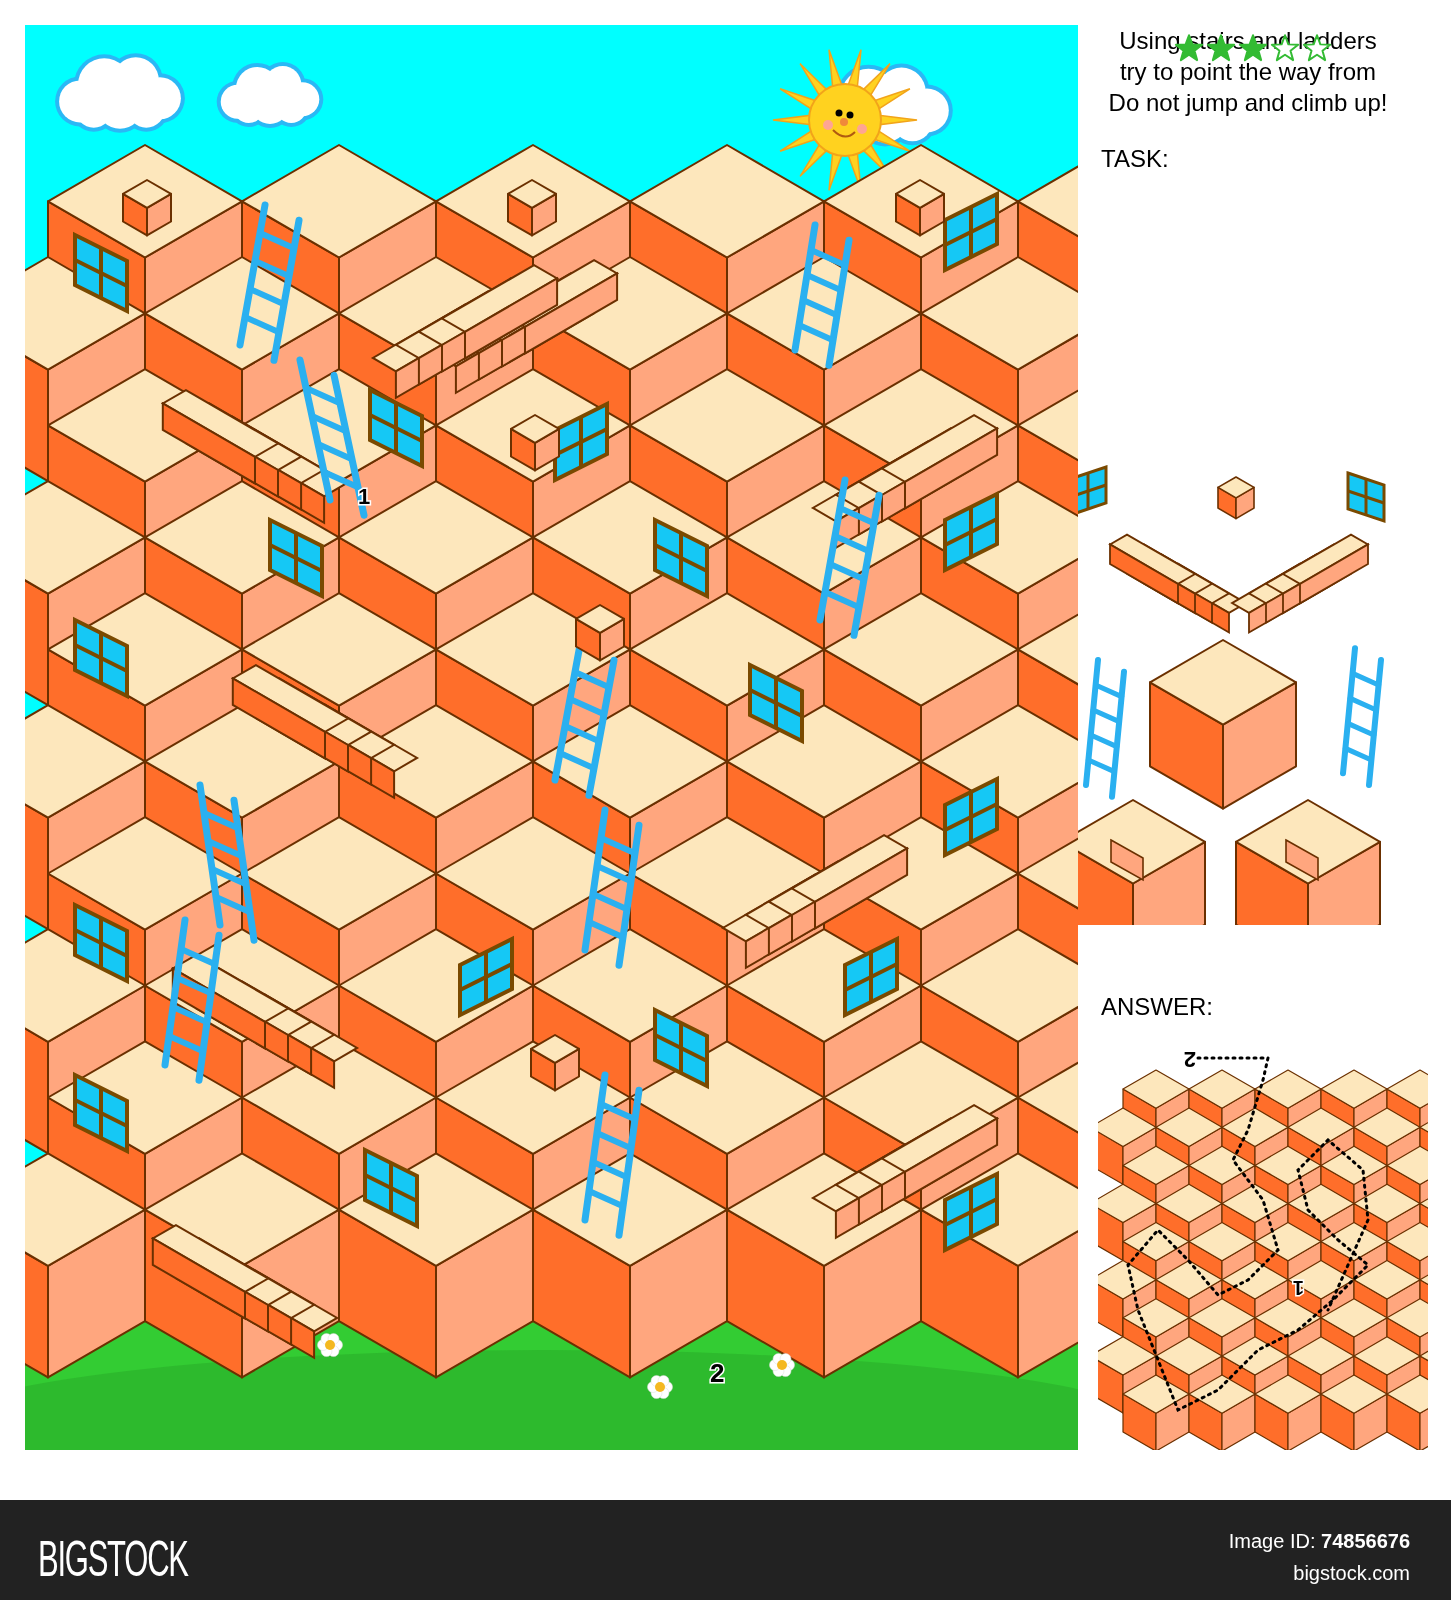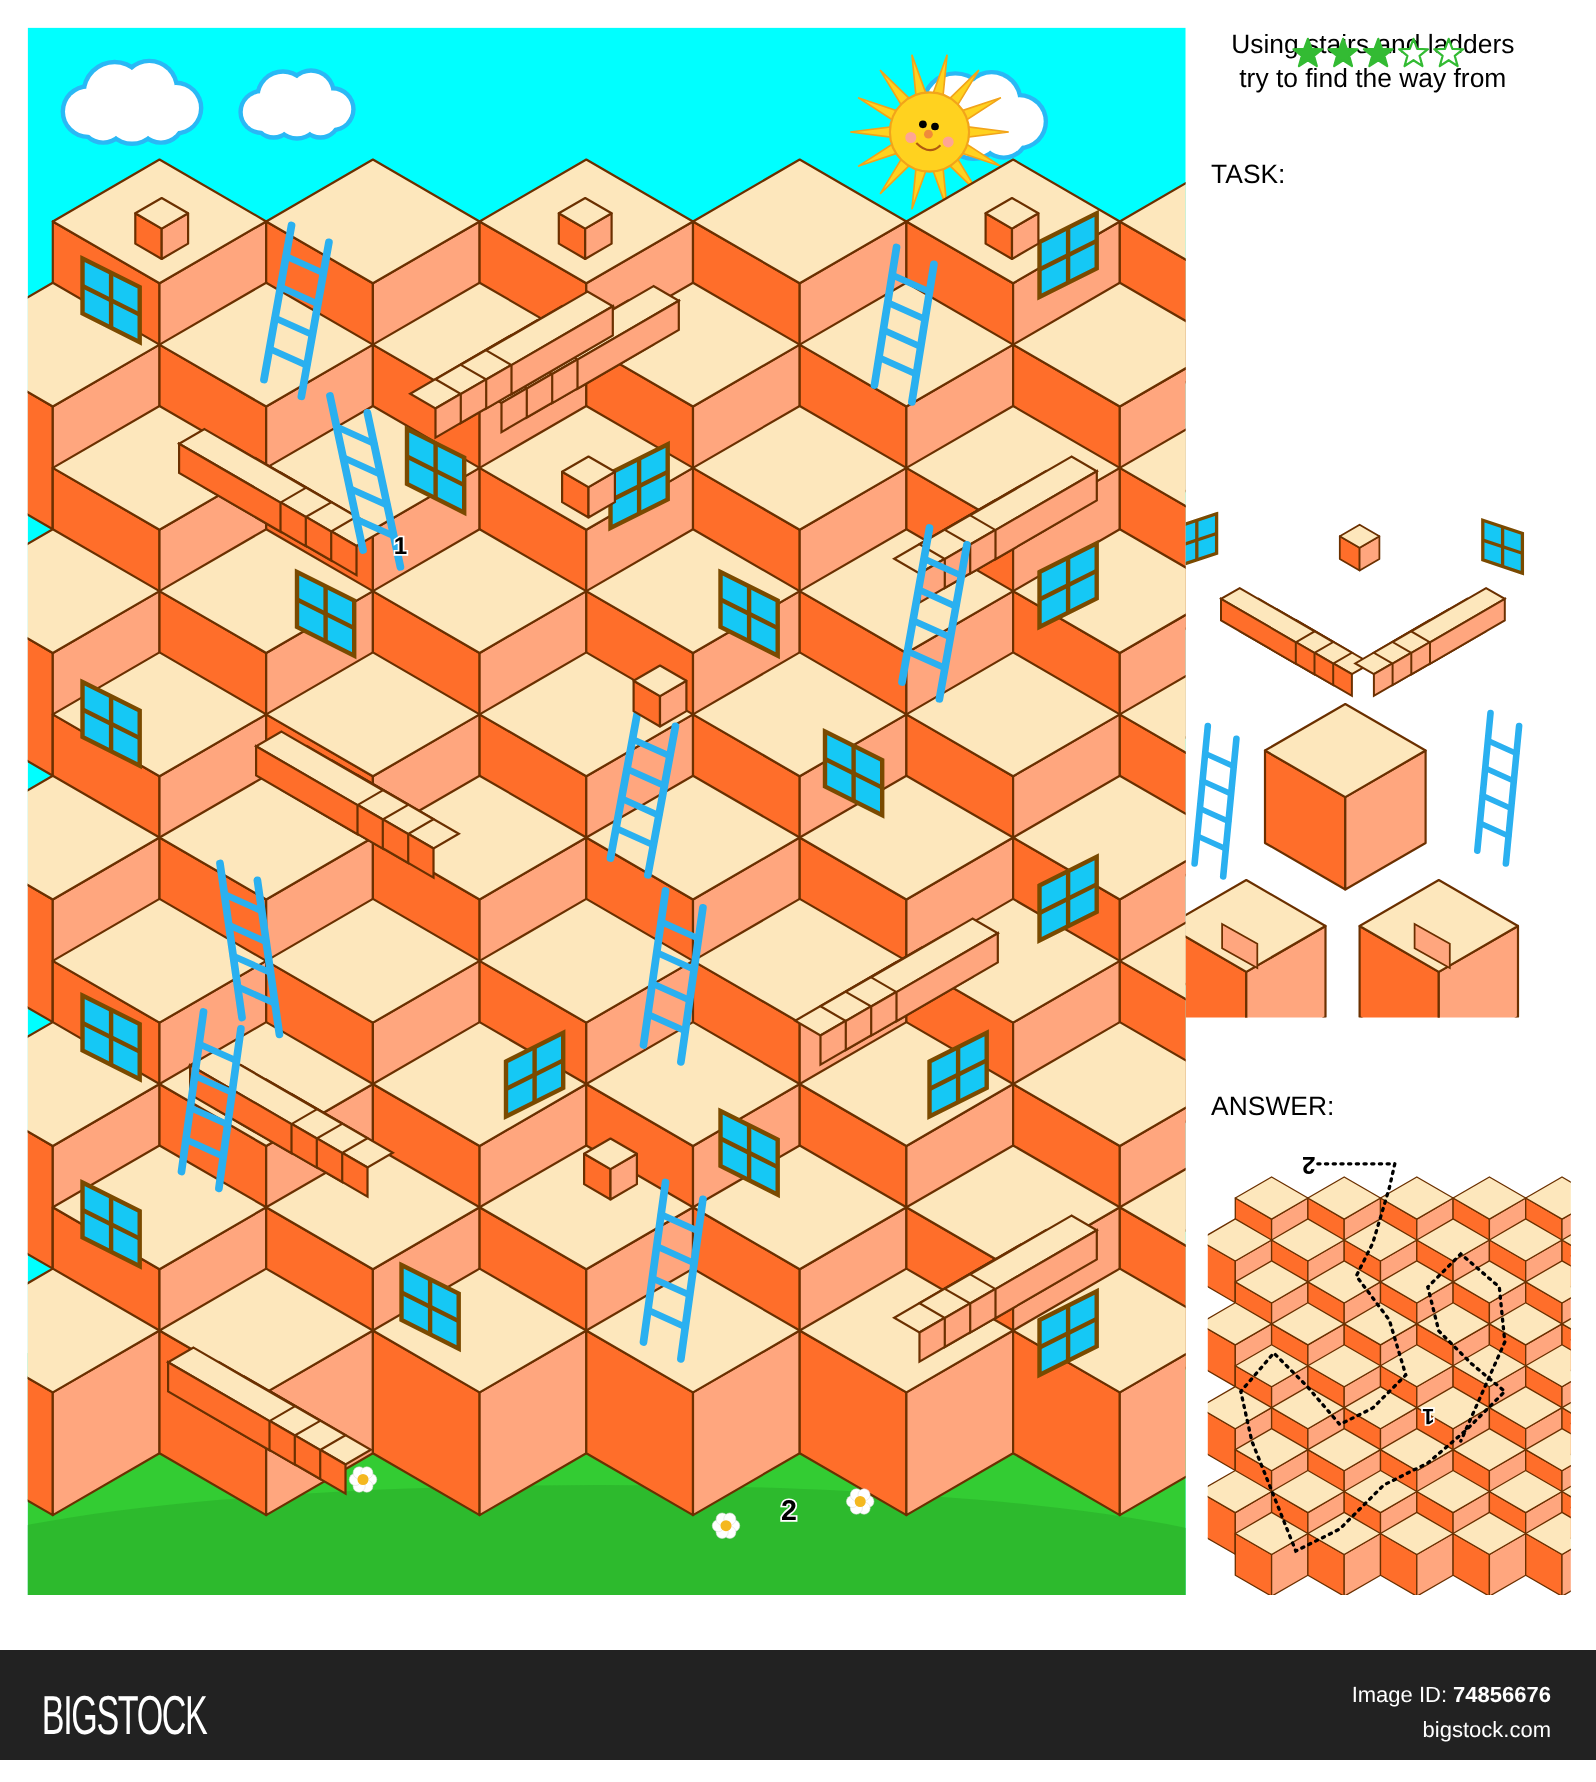--- a/index.html
+++ b/index.html
@@ -604,21 +604,22 @@
         <polygon points="12.0,1.8 14.7,9.1 22.5,9.4 16.4,14.2 18.5,21.7 12.0,17.4 5.5,21.7 7.6,14.2 1.5,9.4 9.3,9.1" fill="#fff" stroke="#33BB33" stroke-width="1.6" stroke-linejoin="round"></polygon>
       </svg>
       <svg width="30" height="30" viewBox="0 0 24 24" class="star">
         <polygon points="12.0,1.8 14.7,9.1 22.5,9.4 16.4,14.2 18.5,21.7 12.0,17.4 5.5,21.7 7.6,14.2 1.5,9.4 9.3,9.1" fill="#fff" stroke="#33BB33" stroke-width="1.6" stroke-linejoin="round"></polygon>
       </svg>
     </div>
 
   <div class="h task-title">TASK:</div>
   <div class="task-body">
     <div>Using stairs and ladders</div>
-    <div>try to find the way from</div>
+    <div>try to point the way from</div>
+    <div>Do not jump and climb up!</div>
   </div>
 
 
   <svg id="elements" width="373" height="460" viewBox="0 0 373 460">
       <g>
         <polygon points="-8.0,14.0 28.0,2.0 28.0,38.0 -8.0,50.0" fill="#15C8F5" stroke="#7A4A00" stroke-width="3"></polygon>
         <line x1="10" y1="8" x2="10" y2="44" stroke="#7A4A00" stroke-width="3"></line>
         <line x1="-8" y1="32" x2="28" y2="20" stroke="#7A4A00" stroke-width="3"></line>
       </g>
       <polygon points="140.0,22.4 158.0,32.9 158.0,53.6 140.0,43.1" fill="#FF6E2A" stroke="#6B3000" stroke-width="1.6" stroke-linejoin="round"></polygon>

